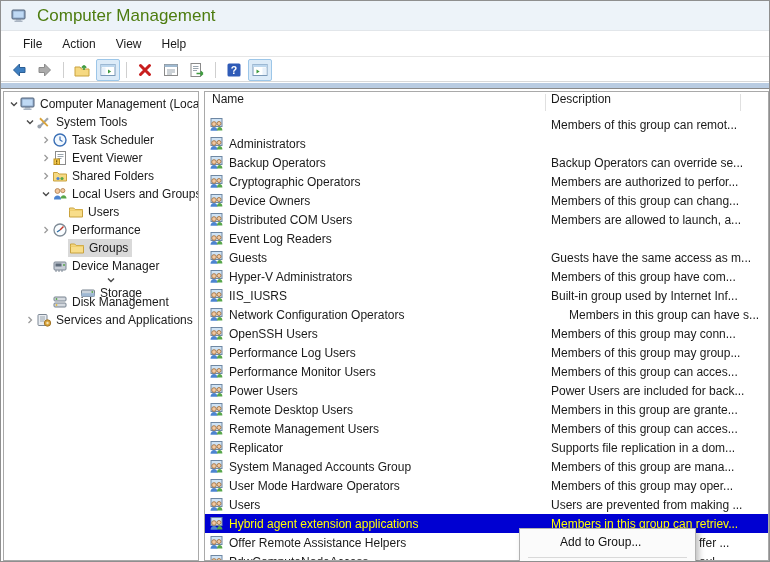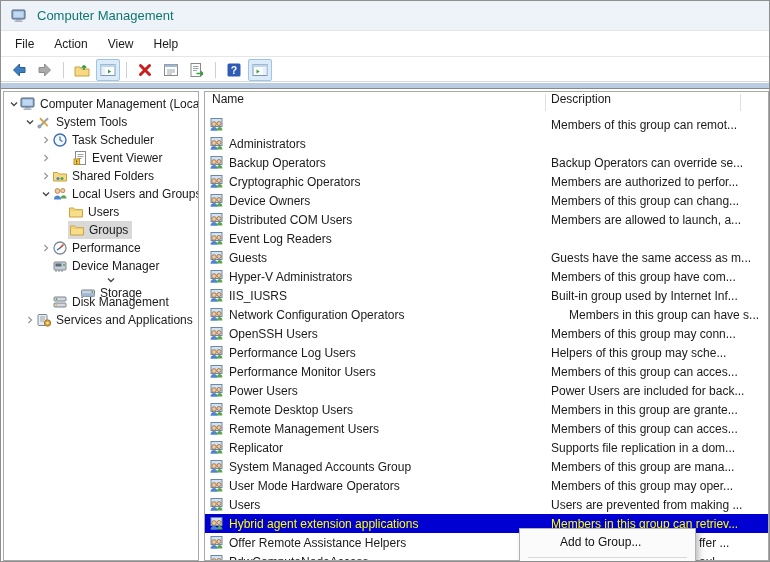--- a/index.html
+++ b/index.html
@@ -7,23 +7,23 @@
     width:770px;height:562px;overflow:hidden;position:relative;
     font-family:"Liberation Sans","DejaVu Sans",sans-serif;
     font-size:12px;color:#1a1a1a;background:#fff;
     box-sizing:border-box;border:1px solid #8f8f8f;
   }
   *{box-sizing:border-box;}
   
   .titlebar{position:absolute;left:0;top:0;right:0;height:30px;background:#edf3f9;
     display:flex;align-items:center;padding-left:10px;border-bottom:1px solid #e2e6ea;}
   .titlebar .ticon{width:18px;height:16px;margin-right:8px;display:inline-flex;}
-  .title-text{font-size:13px;color:#0f766e;}
+  .title-text{font-size:17px;color:#4d7c0f;}
   
-  .menubar{position:absolute;left:0;top:31px;right:0;height:25px;background:#fff;
+  .menubar{position:absolute;left:8px;top:31px;right:0;height:25px;background:#fff;
     display:flex;align-items:center;border-bottom:1px solid #e6e6e6;padding-left:4px;}
   .menu-item{padding:4px 10px;cursor:default;}
   
   .toolbar{position:absolute;left:0;top:57px;right:0;height:24px;background:#fff;
     display:flex;align-items:center;padding-left:5px;border-bottom:1px solid #d8d8d8;}
   .tbtn{width:24px;height:22px;display:flex;align-items:center;justify-content:center;
     margin:0 1px;border:1px solid transparent;border-radius:2px;}
   .tbtn.active{background:#dcebf8;border-color:#9cc6e8;}
   .tsep{width:1px;height:16px;background:#cfcfcf;margin:0 5px;}
   
@@ -208,21 +208,21 @@
       <span style="display: flex; align-items: center;">
         <span class="tree-icon">
           <svg width="16" height="16" viewBox="0 0 16 16">
             <circle cx="8" cy="8" r="6" fill="#f2f8fe" stroke="#3a6fb5" stroke-width="1.4"></circle>
             <path d="M8 4.5V8l2.5 1.5" stroke="#3a6fb5" stroke-width="1.2" fill="none"></path>
           </svg>
         </span>
         <span class="tree-label">Task Scheduler</span>
       </span>
     </div>
-    <div class="tree-row" style="padding-left: 36px; gap: 20px;">
+    <div class="tree-row" style="padding-left: 36px;">
       <span class="tree-chevron">
         <svg width="10" height="10" viewBox="0 0 10 10">
           <path d="M3.5 2 6.5 5 3.5 8" stroke="#9a9a9a" stroke-width="1.3" fill="none"></path>
         </svg>
       </span>
       <span style="display: flex; align-items: center;">
         <span class="tree-icon">
           <svg width="16" height="16" viewBox="0 0 16 16">
             <rect x="3.5" y="1.5" width="10" height="13" fill="#fff" stroke="#8a8a8a"></rect>
             <path d="M5.5 4.5h6M5.5 6.5h6M5.5 8.5h4" stroke="#9aa5ae"></path>
@@ -273,47 +273,47 @@
       <span style="display: flex; align-items: center;">
         <span class="tree-icon">
           <svg width="16" height="16" viewBox="0 0 16 16">
             <path d="M1.5 4h4.2l1.4 1.5h7.4V13H1.5z" fill="#f8dd8a" stroke="#c9a23e"></path>
             <path d="M1.5 6.2h13" stroke="#ebc763"></path>
           </svg>
         </span>
         <span class="tree-label">Users</span>
       </span>
     </div>
+    <div class="tree-row" style="padding-left: 36px;">
+      <span class="tree-chevron">
+        <svg width="10" height="10" viewBox="0 0 10 10">
+          <path d="M3.5 2 6.5 5 3.5 8" stroke="#9a9a9a" stroke-width="1.3" fill="none"></path>
+        </svg>
+      </span>
+      <span style="display: flex; align-items: center;">
+        <span class="tree-icon">
+          <svg width="16" height="16" viewBox="0 0 16 16">
+            <circle cx="8" cy="8" r="6" fill="#fafdff" stroke="#7f8b96" stroke-width="1.3"></circle>
+            <path d="M8 8 11.5 4.5" stroke="#c0392b" stroke-width="1.4"></path>
+            <path d="M8 8 5 10" stroke="#2e6da4" stroke-width="1.4"></path>
+          </svg>
+        </span>
+        <span class="tree-label">Performance</span>
+      </span>
+    </div>
     <div class="tree-row" style="padding-left: 52px;">
       <span class="tree-chevron"></span>
       <span class="tree-hl">
         <span class="tree-icon">
           <svg width="16" height="16" viewBox="0 0 16 16">
             <path d="M1.5 4h4.2l1.4 1.5h7.4V13H1.5z" fill="#f8dd8a" stroke="#c9a23e"></path>
             <path d="M1.5 6.2h13" stroke="#ebc763"></path>
           </svg>
         </span>
         <span class="tree-label">Groups</span>
-      </span>
-    </div>
-    <div class="tree-row" style="padding-left: 36px;">
-      <span class="tree-chevron">
-        <svg width="10" height="10" viewBox="0 0 10 10">
-          <path d="M3.5 2 6.5 5 3.5 8" stroke="#9a9a9a" stroke-width="1.3" fill="none"></path>
-        </svg>
-      </span>
-      <span style="display: flex; align-items: center;">
-        <span class="tree-icon">
-          <svg width="16" height="16" viewBox="0 0 16 16">
-            <circle cx="8" cy="8" r="6" fill="#fafdff" stroke="#7f8b96" stroke-width="1.3"></circle>
-            <path d="M8 8 11.5 4.5" stroke="#c0392b" stroke-width="1.4"></path>
-            <path d="M8 8 5 10" stroke="#2e6da4" stroke-width="1.4"></path>
-          </svg>
-        </span>
-        <span class="tree-label">Performance</span>
       </span>
     </div>
     <div class="tree-row" style="padding-left: 36px;">
       <span class="tree-chevron"></span>
       <span style="display: flex; align-items: center;">
         <span class="tree-icon">
           <svg width="16" height="16" viewBox="0 0 16 16">
             <rect x="2" y="4" width="12" height="8" rx="1" fill="#c7cdd6" stroke="#7c8794"></rect>
             <rect x="3.5" y="5.5" width="6" height="3" fill="#5e6b7a"></rect>
             <circle cx="12" cy="7" r="1" fill="#57a64a"></circle>
@@ -567,21 +567,21 @@
             <svg width="16" height="16" viewBox="0 0 16 16">
               <rect x="3" y="1.5" width="11" height="8" fill="#cfe3f5" stroke="#6e87a3"></rect>
               <circle cx="6" cy="7" r="2.3" fill="#f4c9a0" stroke="#a87c4f"></circle>
               <path d="M2.5 13.8c0-2.4 1.6-3.8 3.5-3.8s3.5 1.4 3.5 3.8z" fill="#4c84d0"></path>
               <circle cx="11" cy="6.5" r="2" fill="#f4c9a0" stroke="#a87c4f"></circle>
               <path d="M8.9 13.4c.3-2.2 1.3-3.3 2.7-3.3 1.6 0 2.8 1.3 2.8 3.3z" fill="#57a64a"></path>
             </svg>
           </span>
           <span>Performance Log Users</span>
         </div>
-        <div class="desc-cell"><span style="display: inline-block;">Helpers of this group may sche...</span></div>
+        <div class="desc-cell"><span style="display: inline-block;">Members of this group may group...</span></div>
       </div>
       <div class="lrow">
         <div class="name-cell">
           <span class="gicon">
             <svg width="16" height="16" viewBox="0 0 16 16">
               <rect x="3" y="1.5" width="11" height="8" fill="#cfe3f5" stroke="#6e87a3"></rect>
               <circle cx="6" cy="7" r="2.3" fill="#f4c9a0" stroke="#a87c4f"></circle>
               <path d="M2.5 13.8c0-2.4 1.6-3.8 3.5-3.8s3.5 1.4 3.5 3.8z" fill="#4c84d0"></path>
               <circle cx="11" cy="6.5" r="2" fill="#f4c9a0" stroke="#a87c4f"></circle>
               <path d="M8.9 13.4c.3-2.2 1.3-3.3 2.7-3.3 1.6 0 2.8 1.3 2.8 3.3z" fill="#57a64a"></path>

